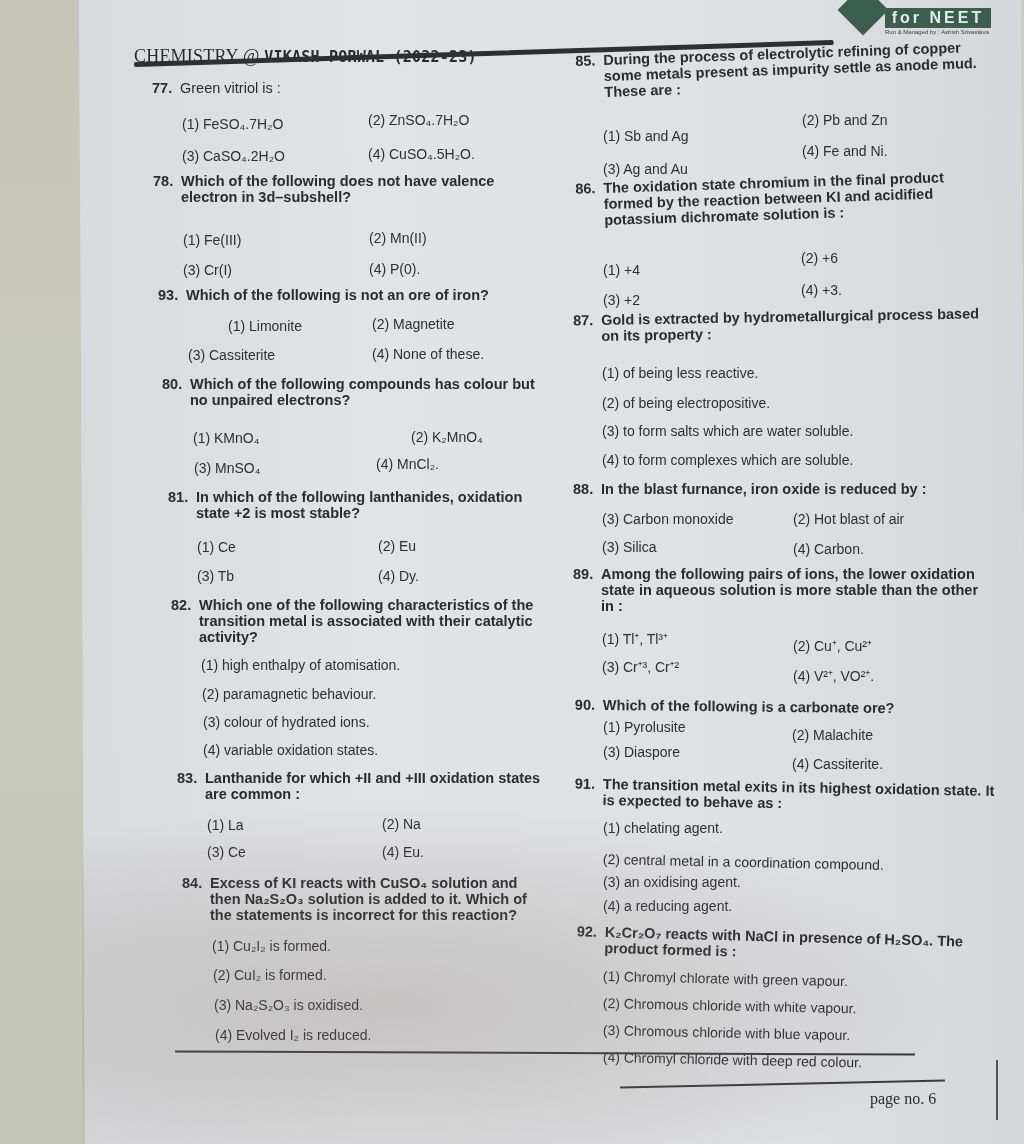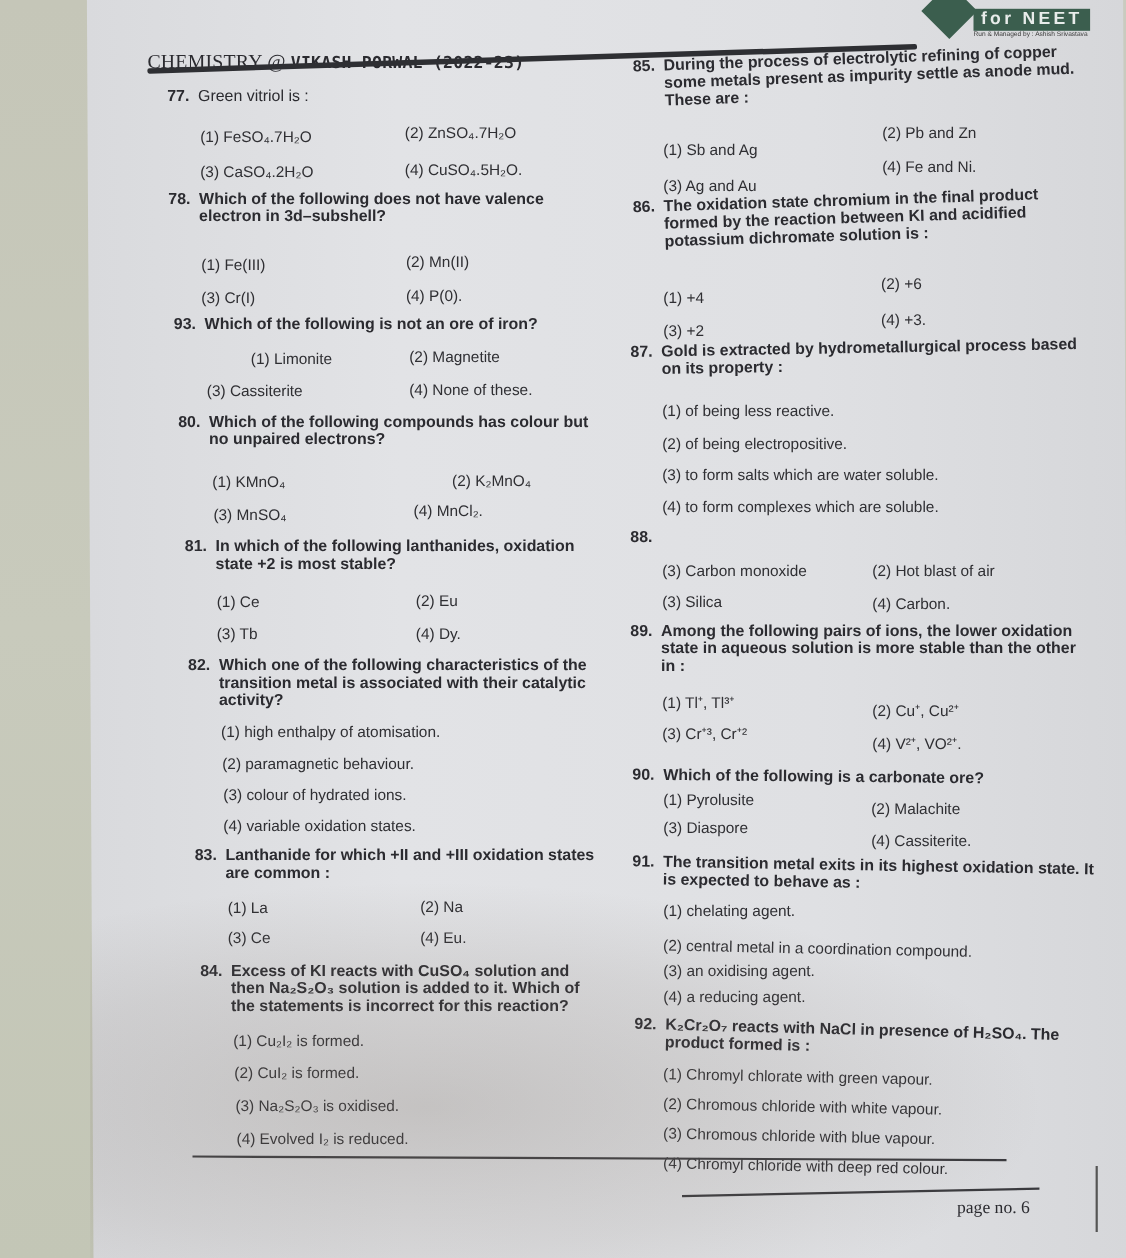--- a/index.html
+++ b/index.html
@@ -177,20 +177,21 @@
   <span class="num">87.</span>
   <span>Gold is extracted by hydrometallurgical process based on its property :</span>
 </div>
 <div class="opt" style="left:602px; top:365px;">(1) of being less reactive.</div>
 <div class="opt" style="left:602px; top:395px;">(2) of being electropositive.</div>
 <div class="opt" style="left:602px; top:423px;">(3) to form salts which are water soluble.</div>
 <div class="opt" style="left:602px; top:452px;">(4) to form complexes which are soluble.</div>
 
 <div class="q" style="left:601px; top:481px; width:400px;">
   <span class="num">88.</span>
+  <span>In the blast furnance, iron oxide is reduced by :</span>
 </div>
 <div class="opt" style="left:602px; top:511px;">(3) Carbon monoxide</div>
 <div class="opt" style="left:793px; top:511px;">(2) Hot blast of air</div>
 <div class="opt" style="left:602px; top:539px;">(3) Silica</div>
 <div class="opt" style="left:793px; top:541px;">(4) Carbon.</div>
 
 <div class="q" style="left:601px; top:566px; width:390px;">
   <span class="num">89.</span>
   <span>Among the following pairs of ions, the lower oxidation state in aqueous solution is more stable than the other in :</span>
 </div>

